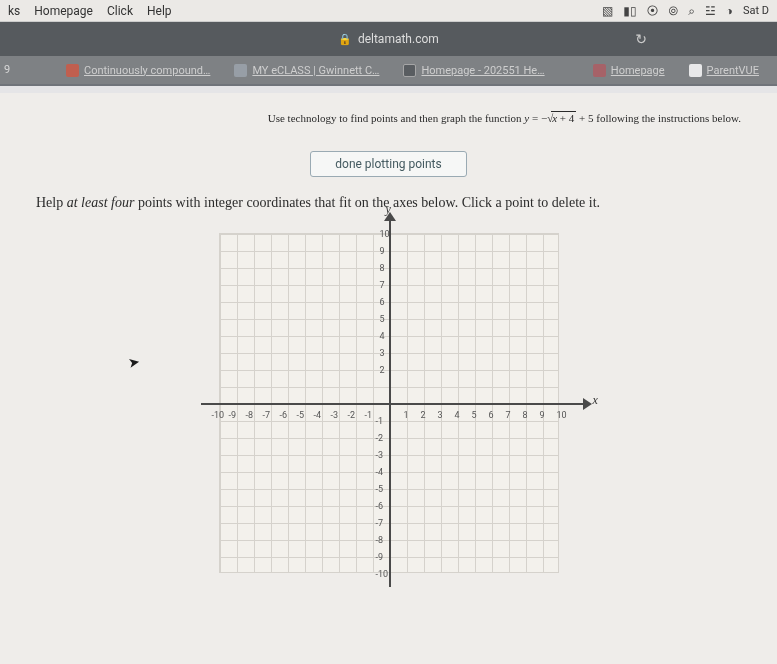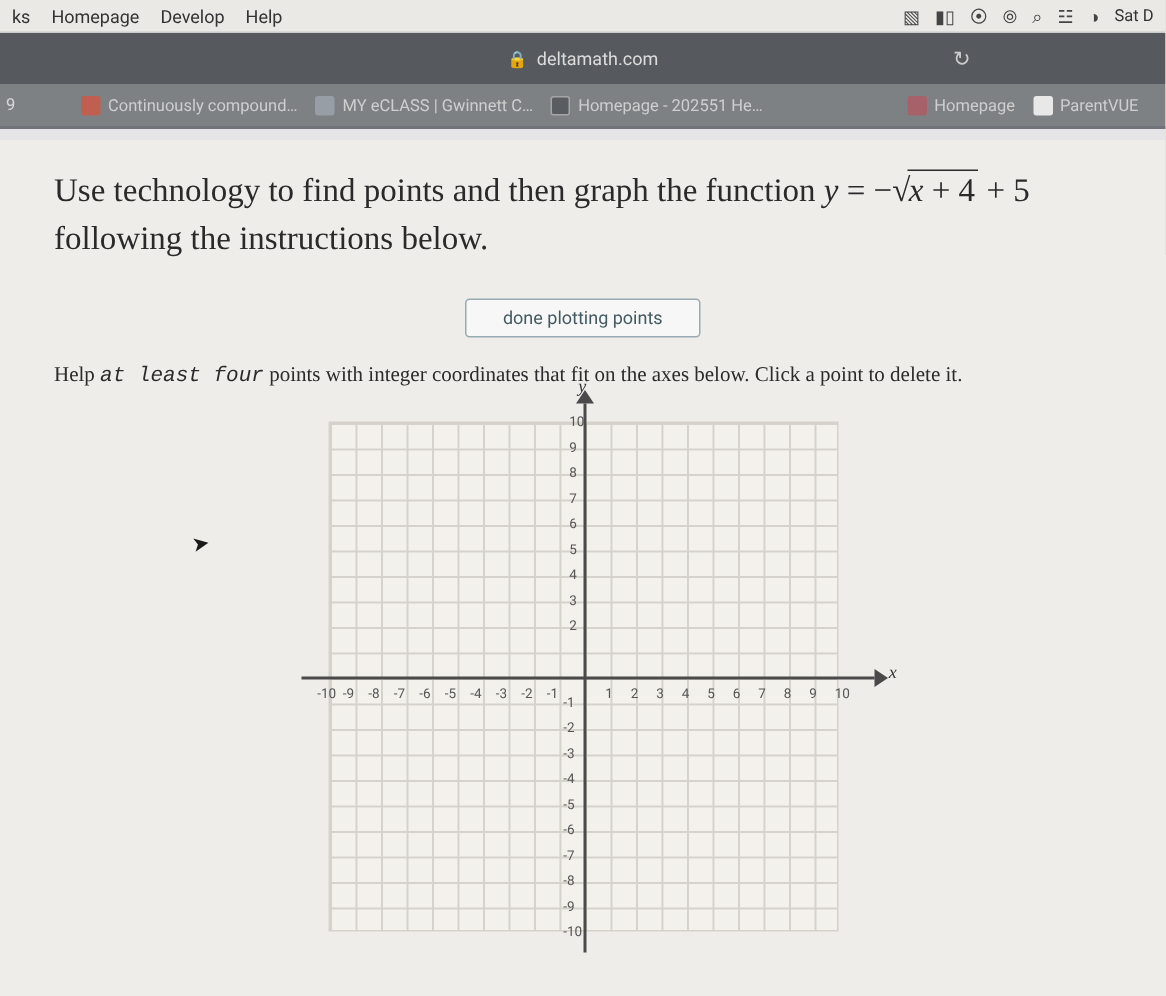--- a/index.html
+++ b/index.html
@@ -42,25 +42,26 @@
   .url-bar { display: flex; align-items: center; gap: 6px; }
   .lock { font-size: 11px; }
   .reload { position: absolute; right: 130px; font-size: 14px; color: #ccc; }
 
   
   .bookmarks {
     height: 30px;
     background: #7e8184;
     display: flex;
     align-items: center;
-    gap: 12px;
+    gap: 24px;
     padding: 0 18px;
     font-size: 11px;
     color: #d7d7d7;
     border-bottom: 2px solid #70747a;
+    text-decoration: underline;
   }
   .bookmarks .spacer { flex: 1; }
   .bm-item { display: flex; align-items: center; gap: 5px; opacity: 0.9; white-space: nowrap;}
   .bm-icon { width: 13px; height: 13px; display: inline-block; border-radius: 2px; }
   .bm-icon.red { background: #c85c4a; }
   .bm-icon.grey { background: #9aa2aa; }
   .bm-icon.dark { background: #565a5e; border:1px solid #aaa; }
   .bm-icon.people { background: #ab5f66; }
   .bm-icon.white { background: #f4f4f4; }
   .left-marker {
@@ -81,24 +82,25 @@
   }
 
   
   .page {
     background: #efedea;
     padding: 18px 36px 0 36px;
     height: 571px;
   }
   .prompt {
     font-family: Georgia, "Times New Roman", serif;
-    font-size: 22px;
+    font-size: 11px;
     line-height: 1.45;
     color: #2a2a2a;
     margin-bottom: 24px;
+    text-align: right;
   }
   .math { font-style: italic; font-family: Georgia, serif; }
   .sqrt { position: relative; display: inline-block; }
   .sqrt .rad { border-top: 1.2px solid #2a2a2a; padding: 0 2px 0 1px; }
   .sqrt::before {
     content: "√";
     font-style: normal;
     margin-right: -2px;
   }
 
@@ -115,21 +117,21 @@
     text-align: right;
   }
 
   .instruction {
     font-family: Georgia, "Times New Roman", serif;
     font-size: 14px;
     line-height: 1.4;
     color: #2b2b2b;
     margin-bottom: 14px;
   }
-  .instruction em { font-style: italic; font-family: Liberation Mono, monospace; }
+  .instruction em { font-style: italic; }
 
   .cursor {
     position: absolute;
     left: 128px;
     top: 354px;
     font-size: 14px;
     color: #1a1a1a;
     pointer-events: none;
     z-index: 50;
     transform: rotate(-10deg);
@@ -167,21 +169,21 @@
   .axis-label.y { left: 197px; top: -25px; }
   .ticks { position: absolute; font-size: 9px; color: #555; }
   .tick { position: absolute; white-space: nowrap; }
 </style>
 </head>
 <body>
 
 <div class="menubar">
   <span>ks</span>
   <span>Homepage</span>
-  <span>Develop</span>
+  <span>Click</span>
   <span>Help</span>
   <span class="spacer"></span>
   <span class="status">
     <span class="status-icon">▧</span>
     <span class="status-icon">▮▯</span>
     <span class="status-icon">⦿</span>
     <span class="status-icon">⦾</span>
     <span class="status-icon">⌕</span>
     <span class="status-icon">☳</span>
     <span class="status-icon">◑</span>

